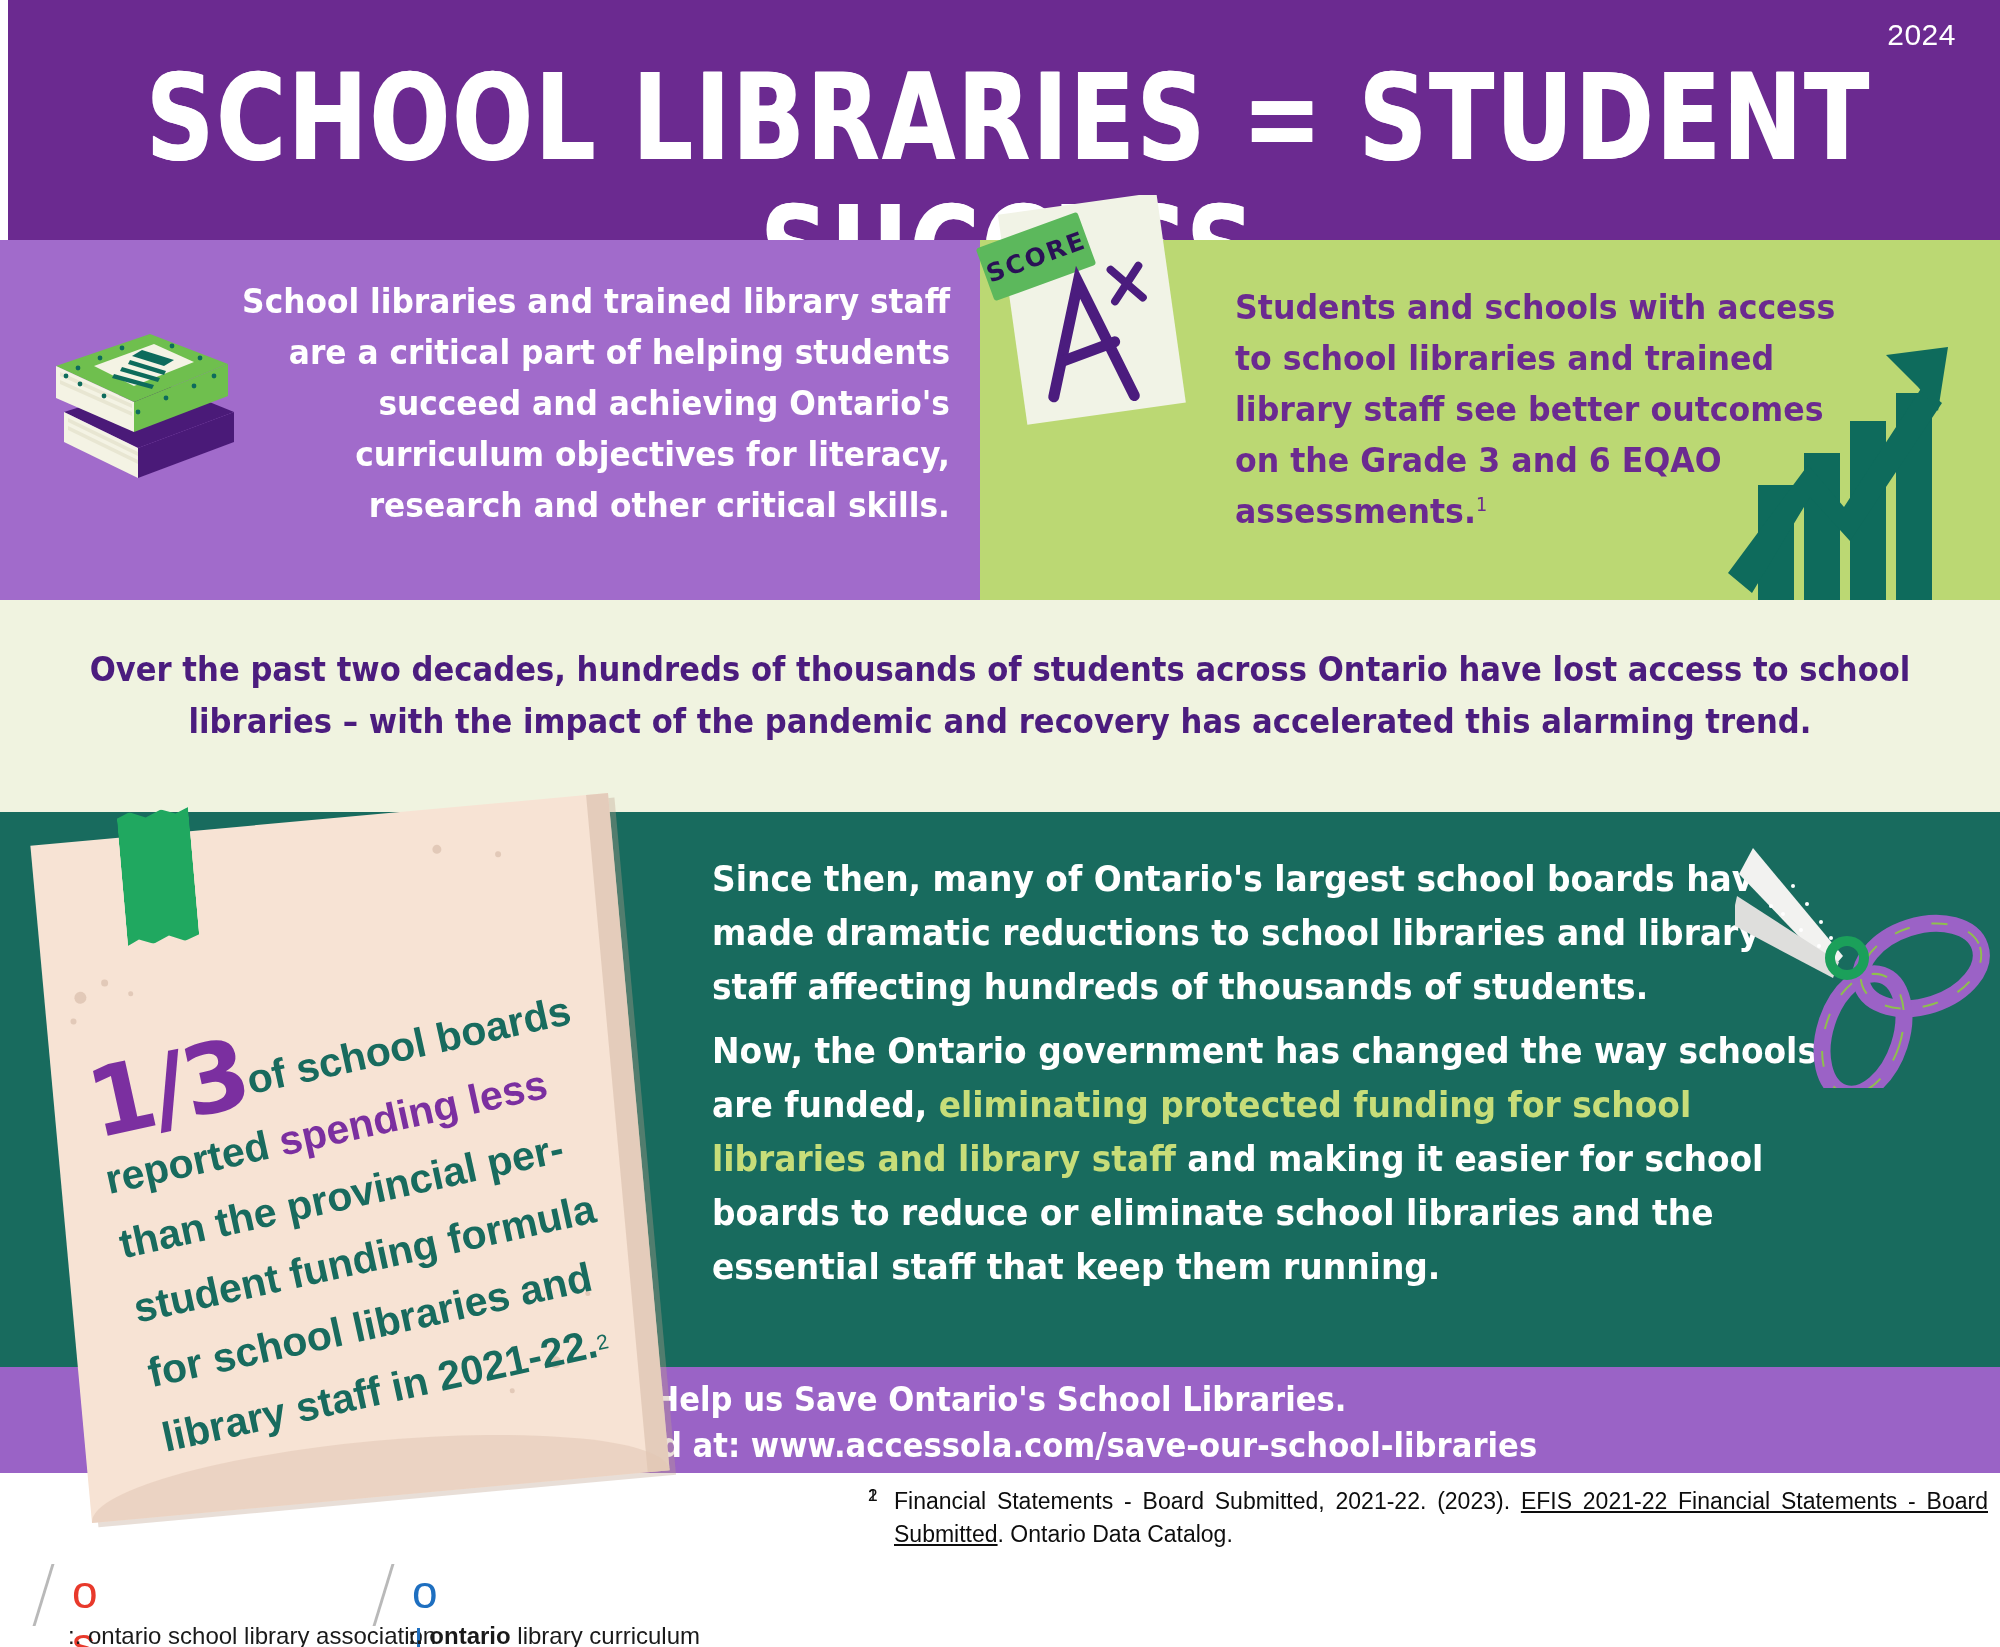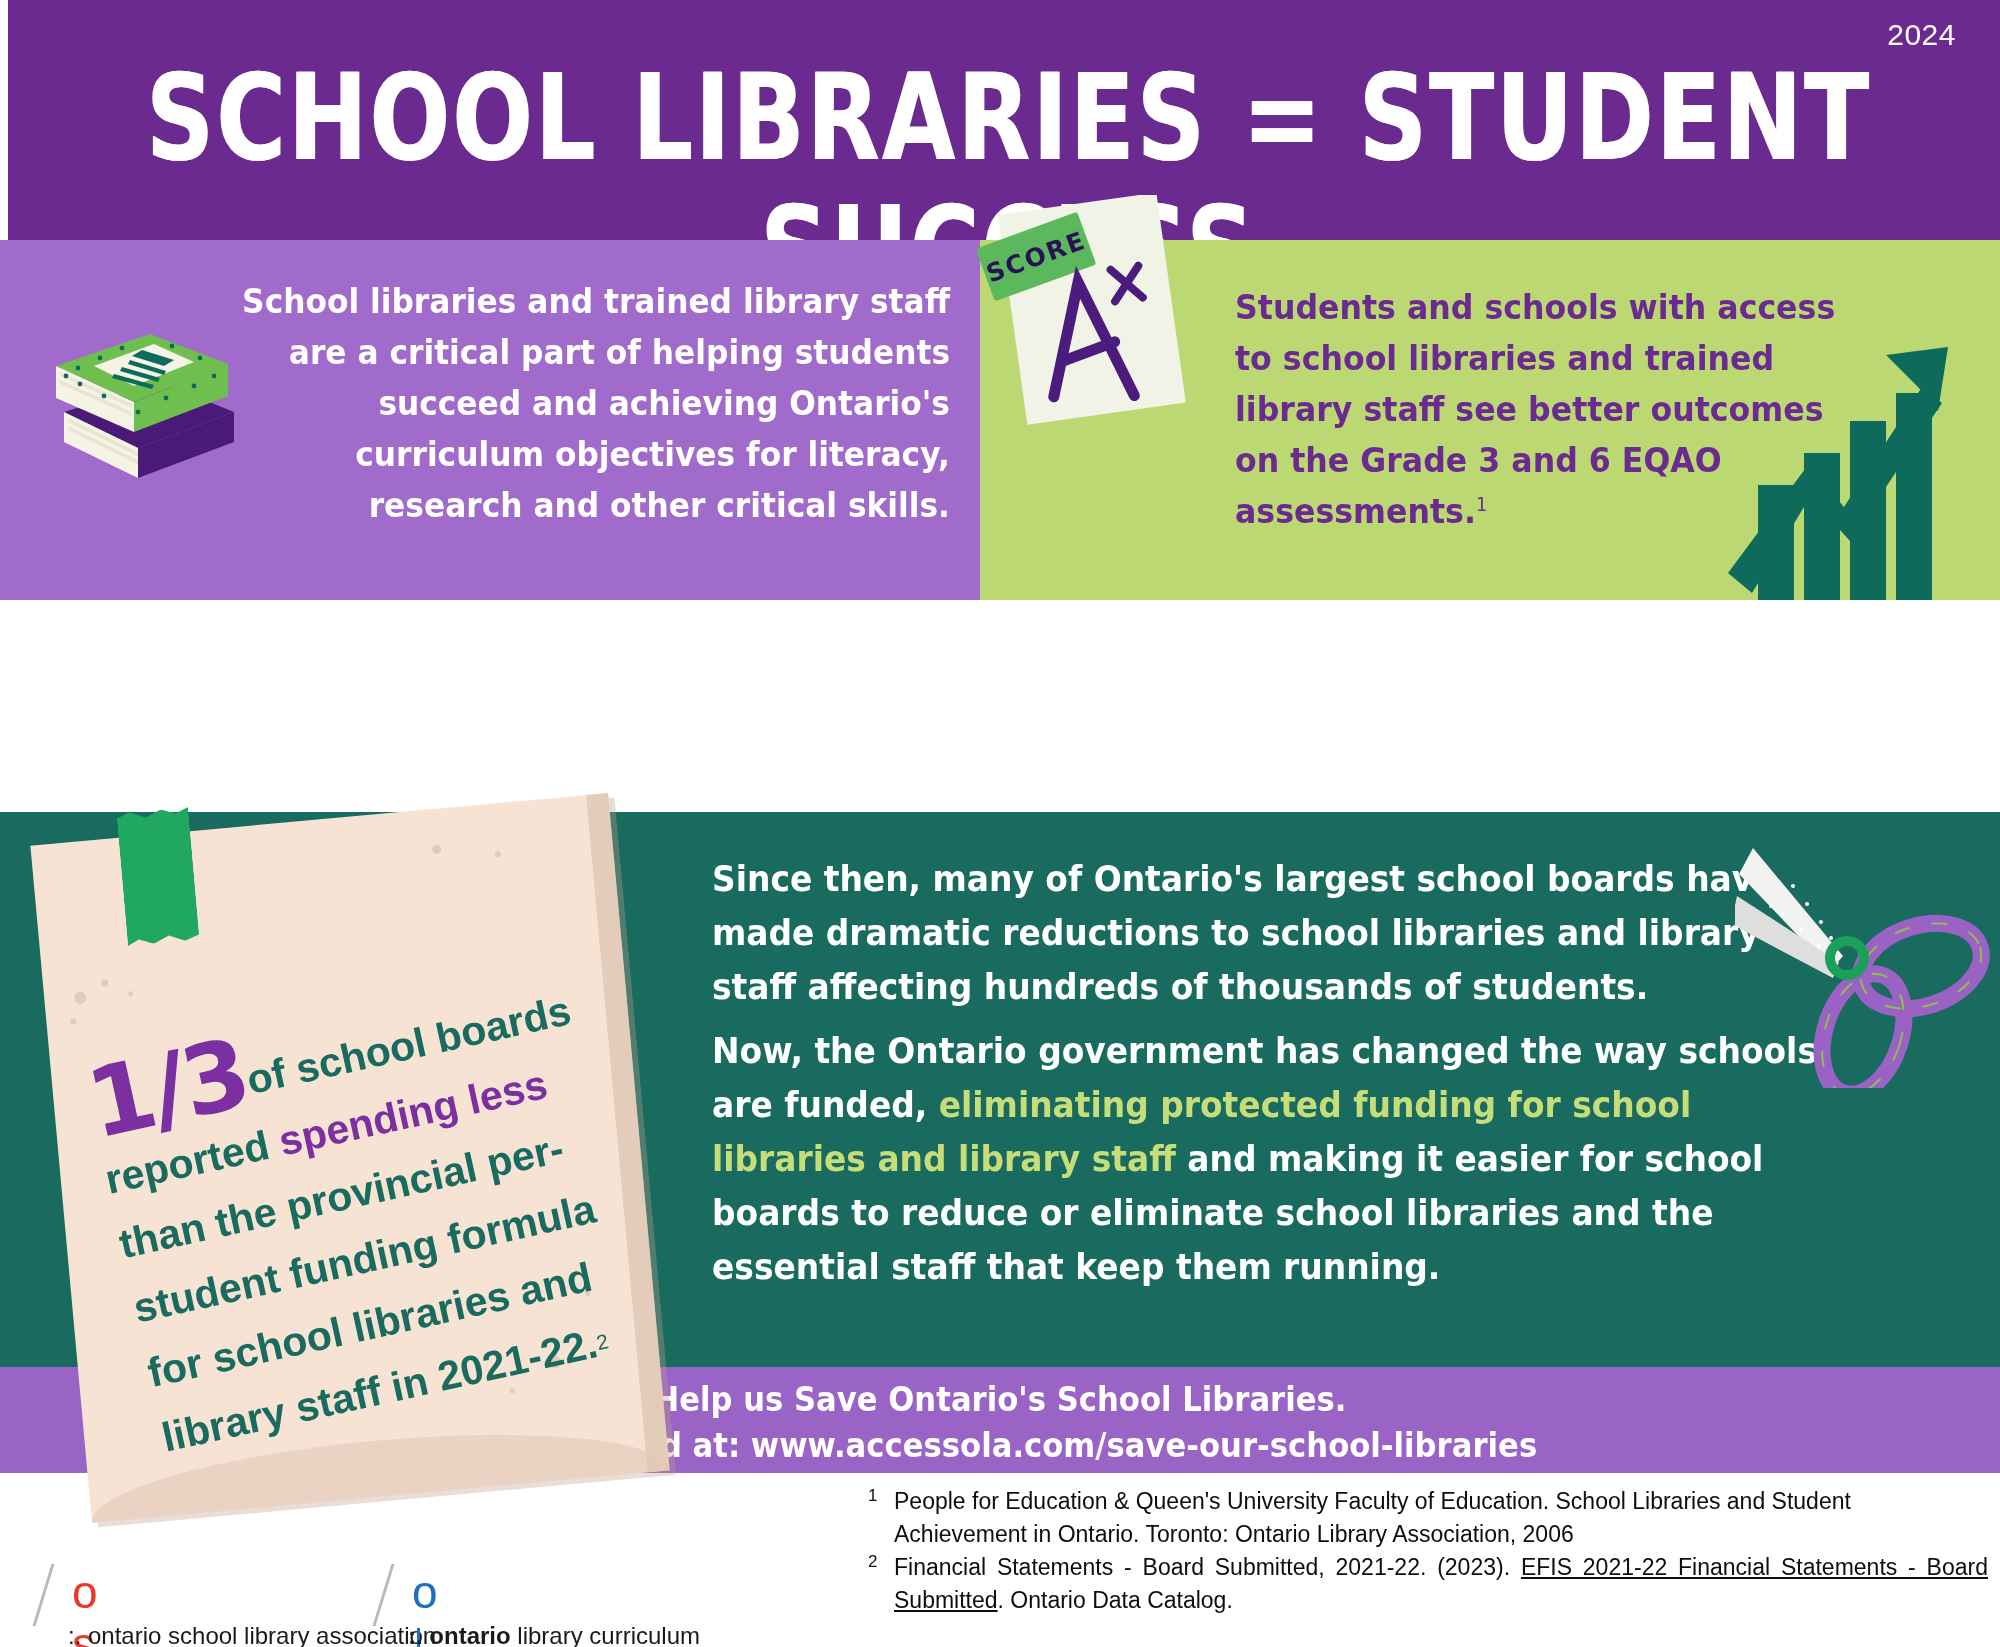--- a/index.html
+++ b/index.html
@@ -330,20 +330,23 @@
 
   <svg class="arrow-chart" viewBox="0 0 320 275">
     <rect x="78" y="160" width="36" height="115" fill="#0E6B5C"></rect>
     <rect x="124" y="128" width="36" height="147" fill="#0E6B5C"></rect>
     <rect x="170" y="96" width="36" height="179" fill="#0E6B5C"></rect>
     <rect x="216" y="68" width="36" height="207" fill="#0E6B5C"></rect>
     <path d="M48 248 L128 140 L164 182 L242 62 L262 78 L170 216 L130 172 L72 268 Z" fill="#0E6B5C"></path>
     <path d="M206 30 L268 22 L258 86 L238 62 Z" fill="#0E6B5C"></path>
   </svg>
 
+  <div class="band-cream">
+    <div class="band-cream-text">Over the past two decades, hundreds of thousands of students across Ontario have lost access to school libraries – with the impact of the pandemic and recovery has accelerated this alarming trend.</div>
+  </div>
 
   <div class="panel-teal">
     <div class="teal-col">
       <div class="teal-p">Since then, many of Ontario's largest school boards have made dramatic reductions to school libraries and library staff affecting hundreds of thousands of students.</div>
       <div class="teal-p"><span>Now, the Ontario government has changed the way schools are funded, </span><span class="hl-green">eliminating protected funding for school libraries and library staff</span><span> and making it easier for school boards to reduce or eliminate school libraries and the essential staff that keep them running.</span></div>
     </div>
   </div>
 
   <svg class="scissors" viewBox="0 0 275 250">
     <path d="M18 10 L108 118 L96 132 L4 36 Z" fill="#F2F2F0"></path>
@@ -396,21 +399,20 @@
         <span class="note-body">library staff in 2021-22.</span><span class="note-body note-sup">2</span>
       </div>
     </div>
     <div class="tape"></div>
   </div>
 
   <div class="footer">
     <div class="footnotes">
       <div class="fn-row">
         <span class="fn-num">1</span>
-        <span>People for Education &amp; Queen's University Faculty of Education. School Libraries and Student Achievement in Ontario. Toronto: Ontario Library Association, 2006</span>
       </div>
       <div class="fn-row fn-just">
         <span class="fn-num">2</span>
         <span>Financial Statements - Board Submitted, 2021-22. (2023). </span><span class="fn-link">EFIS 2021-22 Financial Statements - Board Submitted</span><span>. Ontario Data Catalog.</span>
       </div>
     </div>
   </div>
 
   <div class="logos">
     <div class="logo osla" style="left:0;">

